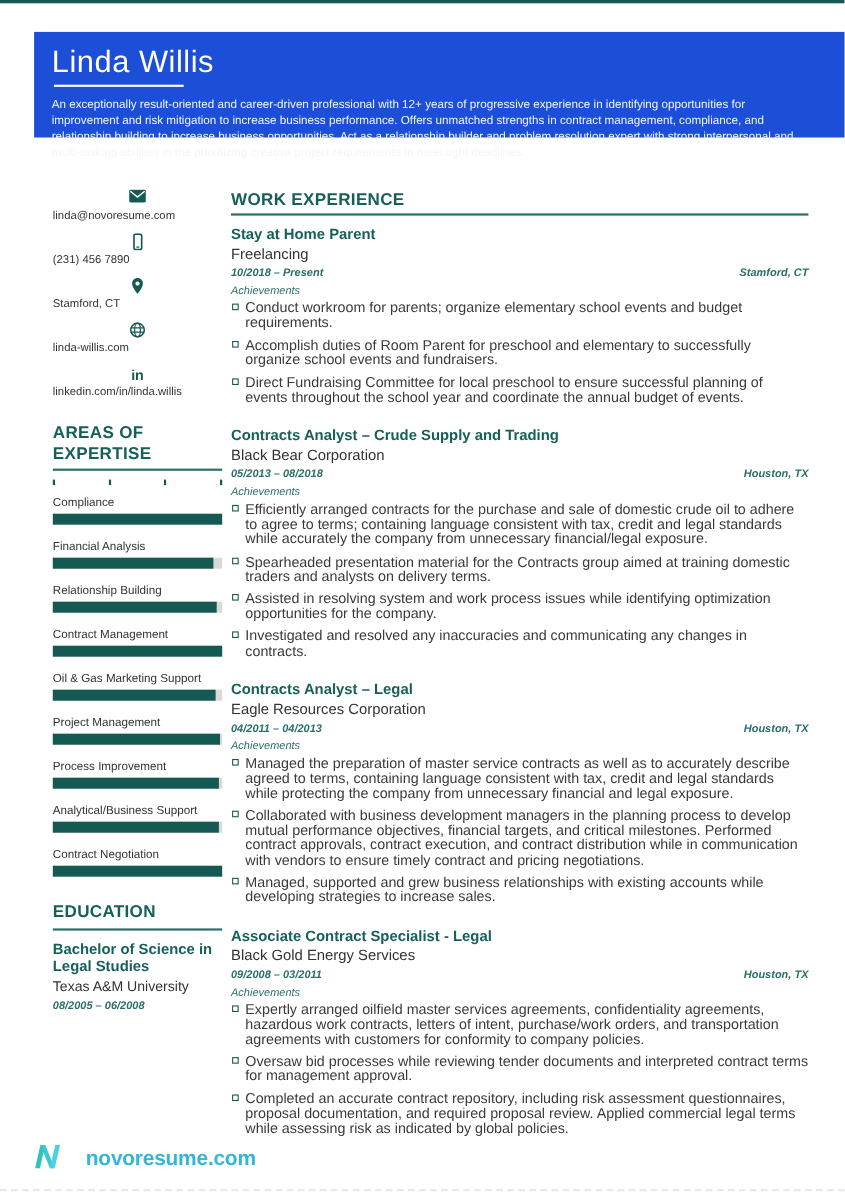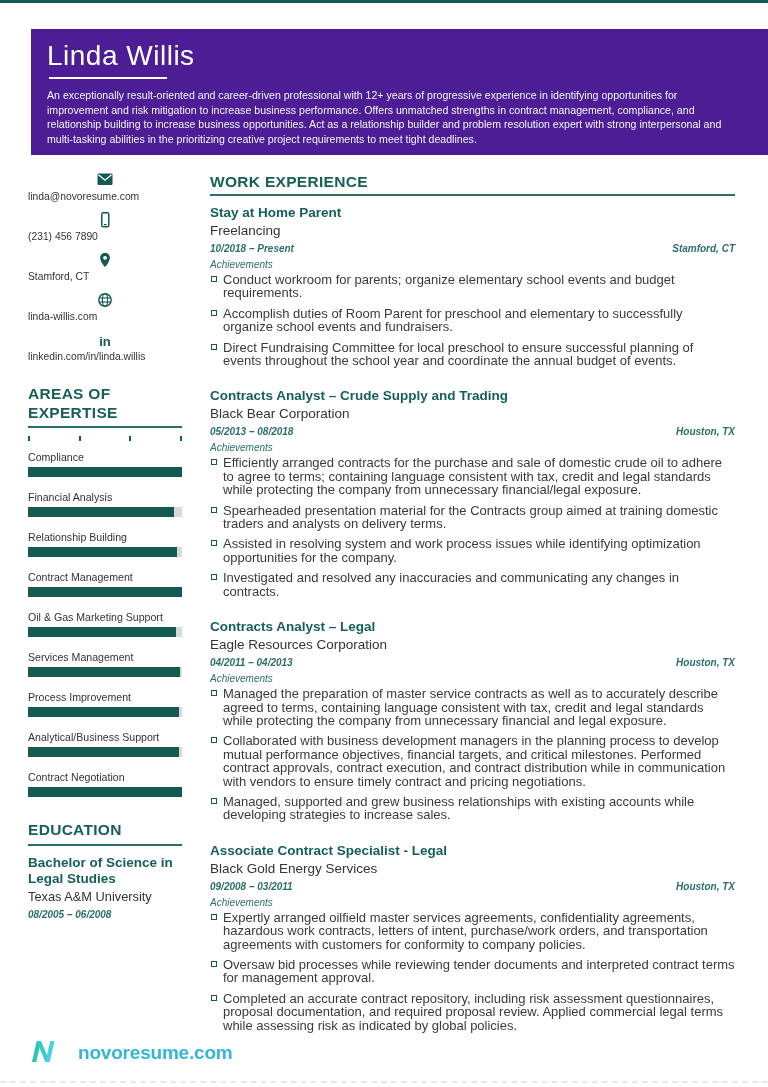--- a/index.html
+++ b/index.html
@@ -4,30 +4,30 @@
 <style>
   html,body{margin:0;padding:0;background:#fff;}
   .page{
     position:relative;width:768px;height:1087px;overflow:hidden;background:#fff;
     font-family:"Liberation Sans","DejaVu Sans",sans-serif;color:#3c3c3c;
   }
   .top-strip{position:absolute;top:0;left:0;right:0;height:3px;background:#155a52;}
 
   
   .header-box{
-    position:absolute;left:31px;top:29px;right:0;height:126px;
-    background:#4c1d95;color:#fff;box-sizing:border-box;
+    position:absolute;left:31px;top:29px;right:0;height:96px;
+    background:#1d4ed8;color:#fff;box-sizing:border-box;
     padding:11px 33px 0 16px;
   }
   .person-name{margin:0;font-size:28px;line-height:32px;font-weight:300;letter-spacing:.5px;color:#fff;}
   .name-underline{width:118px;height:2px;background:#fff;margin:5px 0 9px 2px;}
   .summary{margin:0;font-size:10.6px;line-height:14.6px;color:#f2f6f5;max-width:692px;}
 
   
-  .sidebar{position:absolute;left:28px;top:172px;width:154px;}
+  .sidebar{position:absolute;left:48px;top:172px;width:154px;}
   .contact-item{margin-bottom:9px;}
   .cicon{display:block;height:16px;margin-bottom:2px;text-align:center;}
   .ctext{font-size:10.3px;color:#333;line-height:13px;}
   .in-glyph{font-size:13px;font-weight:bold;color:#155a52;line-height:14px;display:inline-block;}
 
   .side-section-title{
     margin:0;font-size:15.5px;line-height:18.5px;font-weight:bold;color:#17605a;letter-spacing:.3px;
   }
   .side-rule{height:2px;background:#2a6f68;margin-top:4px;}
   .expertise{margin-top:22px;}
@@ -165,21 +165,21 @@
             <div class="skill-fill" style="width: 100%;"></div>
           </div>
       </div>
       <div class="skill">
         <div class="skill-label">Oil &amp; Gas Marketing Support</div>
         <div class="skill-track">
             <div class="skill-fill" style="width: 96%;"></div>
           </div>
       </div>
       <div class="skill">
-        <div class="skill-label">Services Management</div>
+        <div class="skill-label">Project Management</div>
         <div class="skill-track">
             <div class="skill-fill" style="width: 99%;"></div>
           </div>
       </div>
       <div class="skill">
         <div class="skill-label">Process Improvement</div>
         <div class="skill-track">
             <div class="skill-fill" style="width: 98%;"></div>
           </div>
       </div>
@@ -227,21 +227,21 @@
 
     <article class="job">
       <div class="job-title">Contracts Analyst – Crude Supply and Trading</div>
       <div class="job-company">Black Bear Corporation</div>
       <div class="job-meta">
         <span>05/2013 – 08/2018</span>
         <span>Houston, TX</span>
       </div>
       <div class="ach-label">Achievements</div>
       <ul class="bullets">
-        <li><span class="sq"></span><span>Efficiently arranged contracts for the purchase and sale of domestic crude oil to adhere to agree to terms; containing language consistent with tax, credit and legal standards while protecting the company from unnecessary financial/legal exposure.</span></li>
+        <li><span class="sq"></span><span>Efficiently arranged contracts for the purchase and sale of domestic crude oil to adhere to agree to terms; containing language consistent with tax, credit and legal standards while accurately the company from unnecessary financial/legal exposure.</span></li>
         <li><span class="sq"></span><span>Spearheaded presentation material for the Contracts group aimed at training domestic traders and analysts on delivery terms.</span></li>
         <li><span class="sq"></span><span>Assisted in resolving system and work process issues while identifying optimization opportunities for the company.</span></li>
         <li><span class="sq"></span><span>Investigated and resolved any inaccuracies and communicating any changes in contracts.</span></li>
       </ul>
     </article>
 
     <article class="job">
       <div class="job-title">Contracts Analyst – Legal</div>
       <div class="job-company">Eagle Resources Corporation</div>
       <div class="job-meta">

